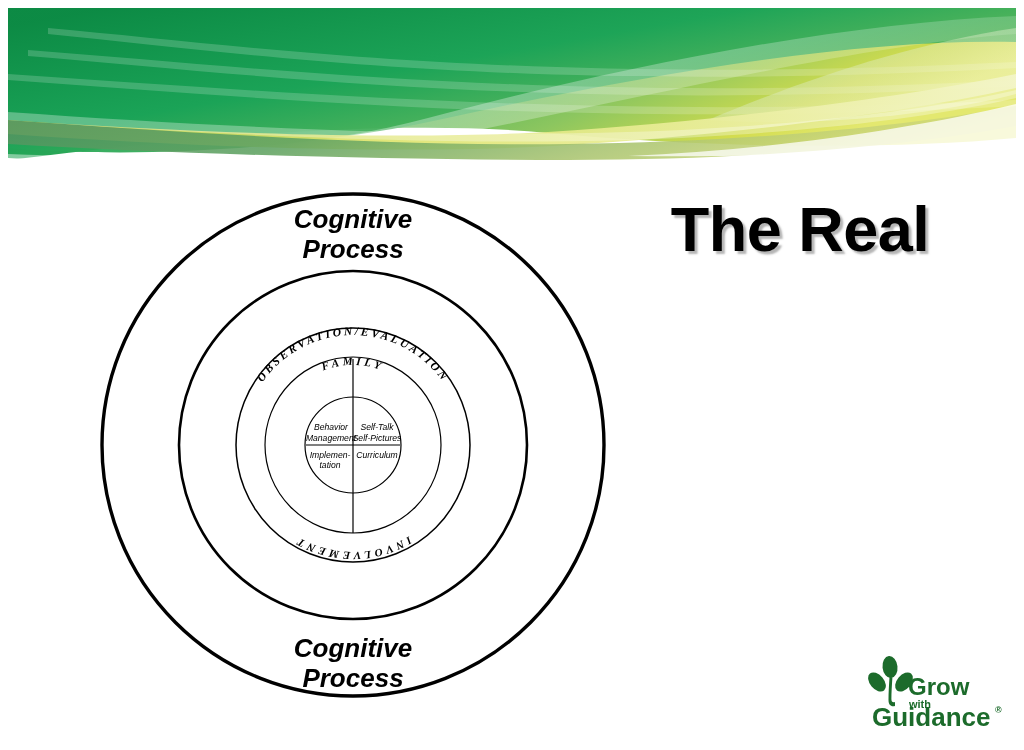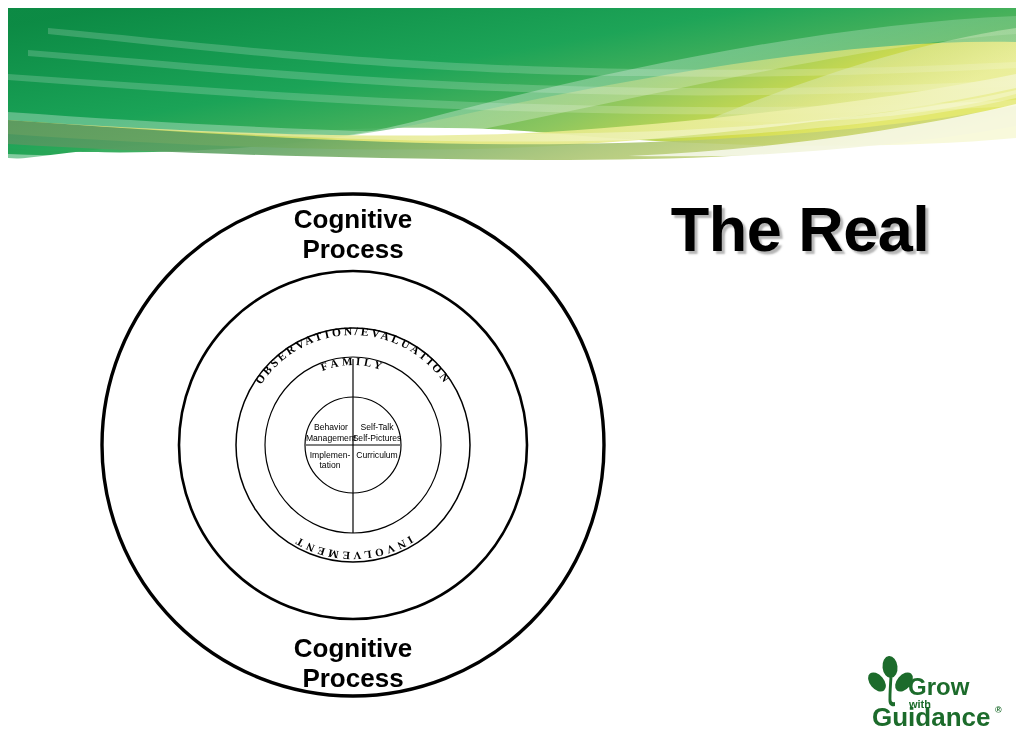--- a/index.html
+++ b/index.html
@@ -53,20 +53,21 @@
     white-space: nowrap;
   }
 
   
   #diagram {
     position: absolute;
     left: 88px;
     top: 176px;
     width: 530px;
     height: 540px;
+    font-style: italic;
   }
   #diagram svg { display: block; }
 
   .ring { fill: #ffffff; stroke: #000000; }
   .ring-outer   { stroke-width: 3.4; }
   .ring-second  { stroke-width: 2.6; }
   .ring-third   { stroke-width: 1.5; }
   .ring-fourth  { stroke-width: 1.2; }
   .ring-core    { stroke-width: 1.2; }
   .divider { stroke: #000000; stroke-width: 1.2; }

